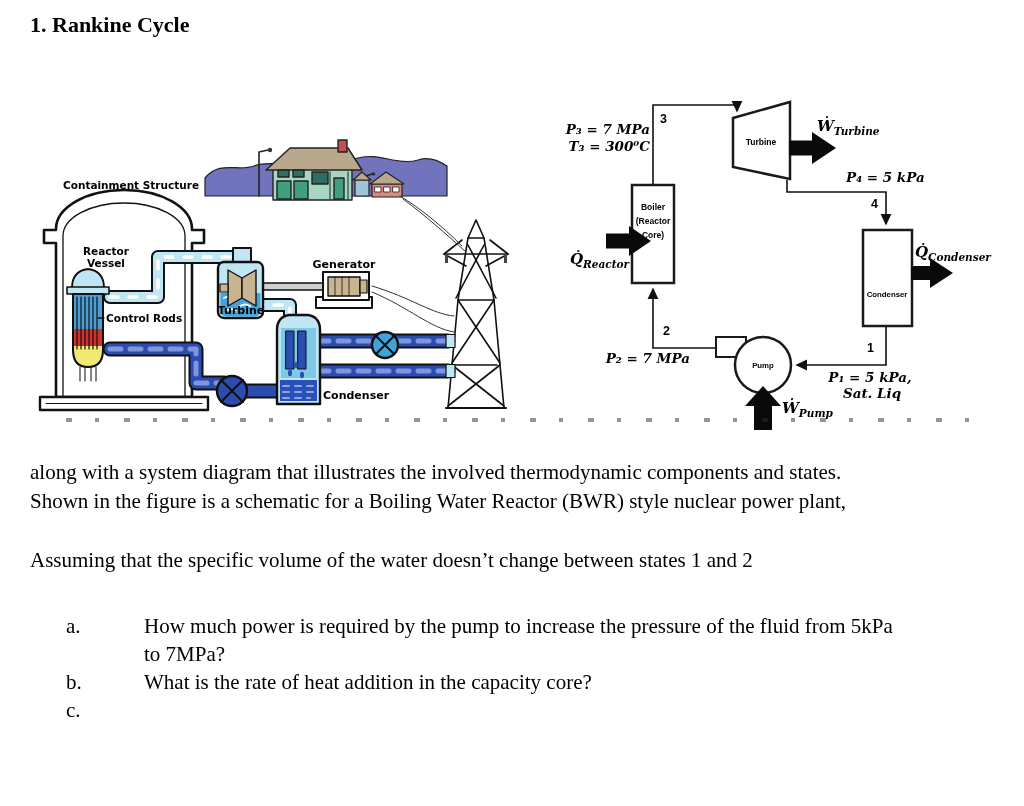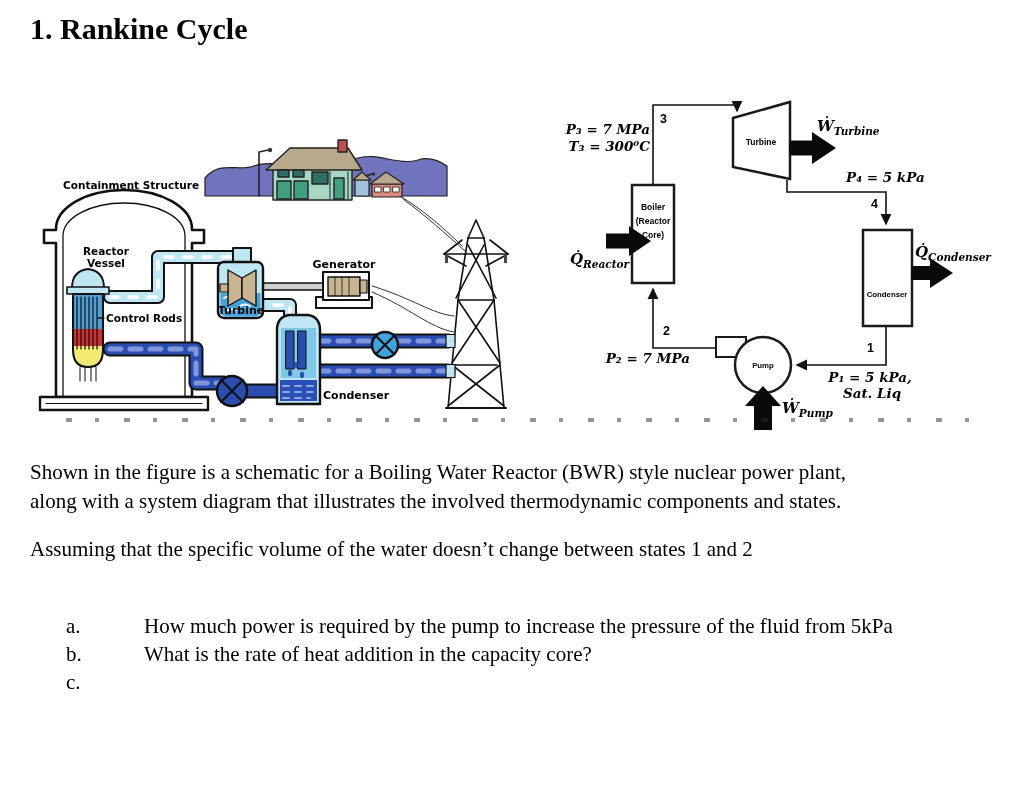--- a/index.html
+++ b/index.html
@@ -1,33 +1,33 @@
 <!DOCTYPE html>
 <html><head>
 <meta charset="utf-8">
 <style>
   html,body{margin:0;padding:0;}
   body{
     width:1024px;height:806px;background:#ffffff;position:relative;
     overflow:hidden;font-family:"Liberation Serif",serif;color:#000;
   }
   .page-title{
-    position:absolute;left:30px;top:12px;font-size:30px;font-weight:bold;
+    position:absolute;left:30px;top:12px;font-size:22px;font-weight:bold;
     font-family:"Liberation Serif",serif;
   }
   .fig-svg{position:absolute;left:0;top:85px;}
   .cutline{
     position:absolute;left:66px;top:418px;width:922px;height:4px;
     background:repeating-linear-gradient(90deg,#2b2b2b 0 6px,transparent 6px 29px,
       #2b2b2b 29px 33px,transparent 33px 58px);
     opacity:.5;
   }
   .para{position:absolute;left:30px;font-size:21px;line-height:29px;white-space:nowrap;}
   .p1{top:458px;}
-  .p2{top:535px;}
+  .p2{top:546px;}
   .qlist{position:absolute;left:66px;top:612px;font-size:21px;line-height:28px;}
   .qitem{display:flex;}
   .qmark{width:39px;flex:0 0 39px;}
   .qlines{white-space:nowrap;margin-left:39px;}
   
   text{fill:#000;}
   .boxlab{font-family:"Liberation Sans","DejaVu Sans",sans-serif;font-weight:bold;font-size:8.5px;}
   .boxlab2{font-family:"Liberation Sans","DejaVu Sans",sans-serif;font-weight:bold;font-size:7.8px;}
   .stnum{font-family:"Liberation Sans","DejaVu Sans",sans-serif;font-weight:bold;font-size:12.5px;}
   .mlabel{font-family:"DejaVu Serif","DejaVu Sans",serif;font-weight:bold;font-style:italic;font-size:13.5px;}
@@ -270,31 +270,32 @@
     <text class="mbig" x="570" y="264"><tspan>Q̇</tspan><tspan class="msub" dy="3.5">Reactor</tspan></text>
     <text class="mbig" x="817" y="131"><tspan>Ẇ</tspan><tspan class="msub" dy="3.5">Turbine</tspan></text>
     <text class="mbig" x="915" y="257"><tspan>Q̇</tspan><tspan class="msub" dy="3.5">Condenser</tspan></text>
     <text class="mbig" x="782" y="413"><tspan>Ẇ</tspan><tspan class="msub" dy="3.5">Pump</tspan></text>
   </g>
 </svg>
 
 <div class="cutline"></div>
 
 <div class="para p1">
+  <div>along with a system diagram that illustrates the involved thermodynamic components and states.</div>
   <div>Shown in the figure is a schematic for a Boiling Water Reactor (BWR) style nuclear power plant,</div>
-  <div>along with a system diagram that illustrates the involved thermodynamic components and states.</div>
 </div>
 
 <div class="para p2">Assuming that the specific volume of the water doesn’t change between states 1 and 2</div>
 
 <div class="qlist">
   <div class="qitem">
     <div class="qmark">a.</div>
     <div class="qlines">
       <div>How much power is required by the pump to increase the pressure of the fluid from 5kPa</div>
+      <div>to 7MPa?</div>
     </div>
   </div>
   <div class="qitem">
     <div class="qmark">b.</div>
     <div class="qlines">
       <div>What is the rate of heat addition in the capacity core?</div>
     </div>
   </div>
   <div class="qitem">
     <div class="qmark">c.</div>

